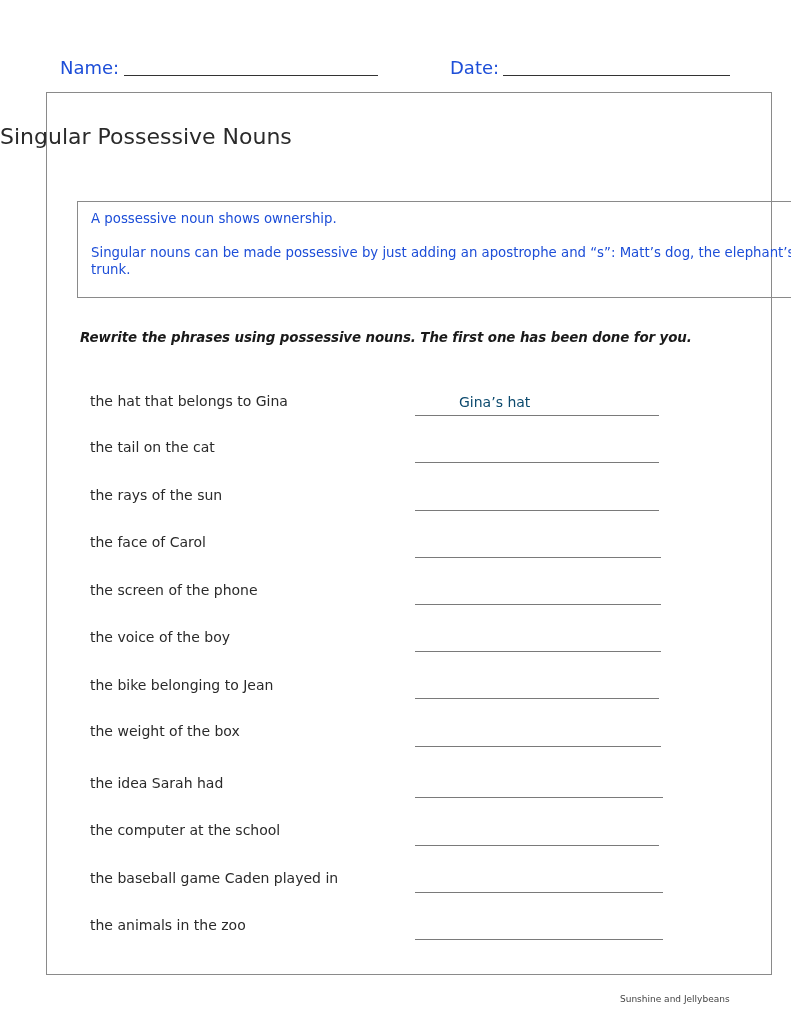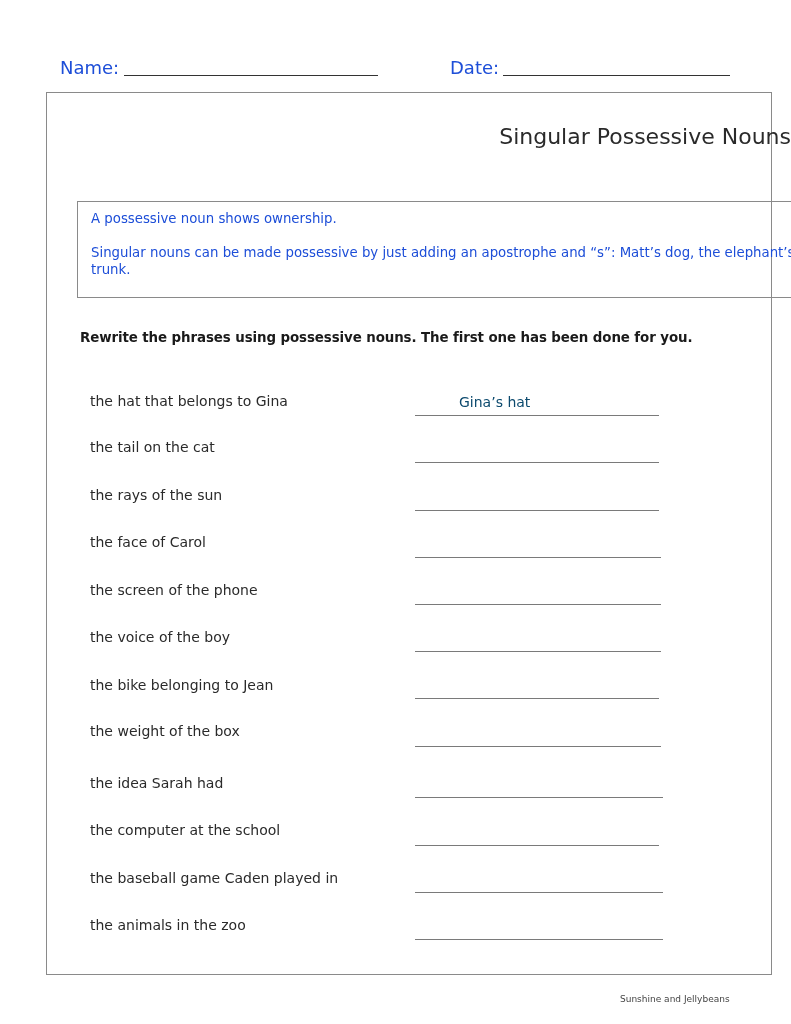--- a/index.html
+++ b/index.html
@@ -2,29 +2,29 @@
 <html><head>
 <meta charset="utf-8">
 <style>
   html, body { margin: 0; padding: 0; background: #ffffff; }
   body { width: 791px; height: 1024px; position: relative; overflow: hidden;
          font-family: "DejaVu Sans", sans-serif; color: #1a1a1a; }
   .hdr { position: absolute; top: 57px; font-size: 18px; color: #1d4ed8; }
   .hdr-line { position: absolute; top: 75px; height: 0; border-top: 1.3px solid #333; }
   .frame { position: absolute; left: 46px; top: 92px; width: 726px; height: 883px;
            border: 1.3px solid #8a8a8a; box-sizing: border-box; }
-  .title { position: absolute; left: 0; right: 0; top: 124px; text-align: right;
+  .title { position: absolute; left: 0; right: 0; top: 124px; text-align: left;
            font-size: 22px; color: #2a2a2a; }
   .infobox { position: absolute; left: 77px; top: 201px; width: 734px; height: 97px;
              border: 1.3px solid #8a8a8a; box-sizing: border-box; padding: 8px 13px;
              font-size: 13.3px; color: #1d4ed8; line-height: 17px; }
   .infobox p { margin: 0; }
   .infobox .p2 { margin-top: 17px; }
   .instr { position: absolute; left: 80px; top: 330px; font-size: 13.4px; font-weight: bold;
-           color: #1a1a1a; letter-spacing: -0.1px; }
+           color: #1a1a1a; letter-spacing: -0.1px; font-style: italic; }
   .row-phrase { position: absolute; left: 90px; font-size: 14px; color: #2a2a2a; }
   .row-line { position: absolute; left: 415px; width: 244px; height: 0; border-top: 1.3px solid #7a7a7a; }
   .row-answer { position: absolute; left: 459px; font-size: 14px; color: #0c4a6e; }
   .footer { position: absolute; left: 620px; top: 994px; font-size: 9px; color: #444; }
 </style>
 </head>
 <body>
 
 <span class="hdr" style="left:60px;">Name:</span>
 <div class="hdr-line" style="left:124px; width:254px;"></div>

